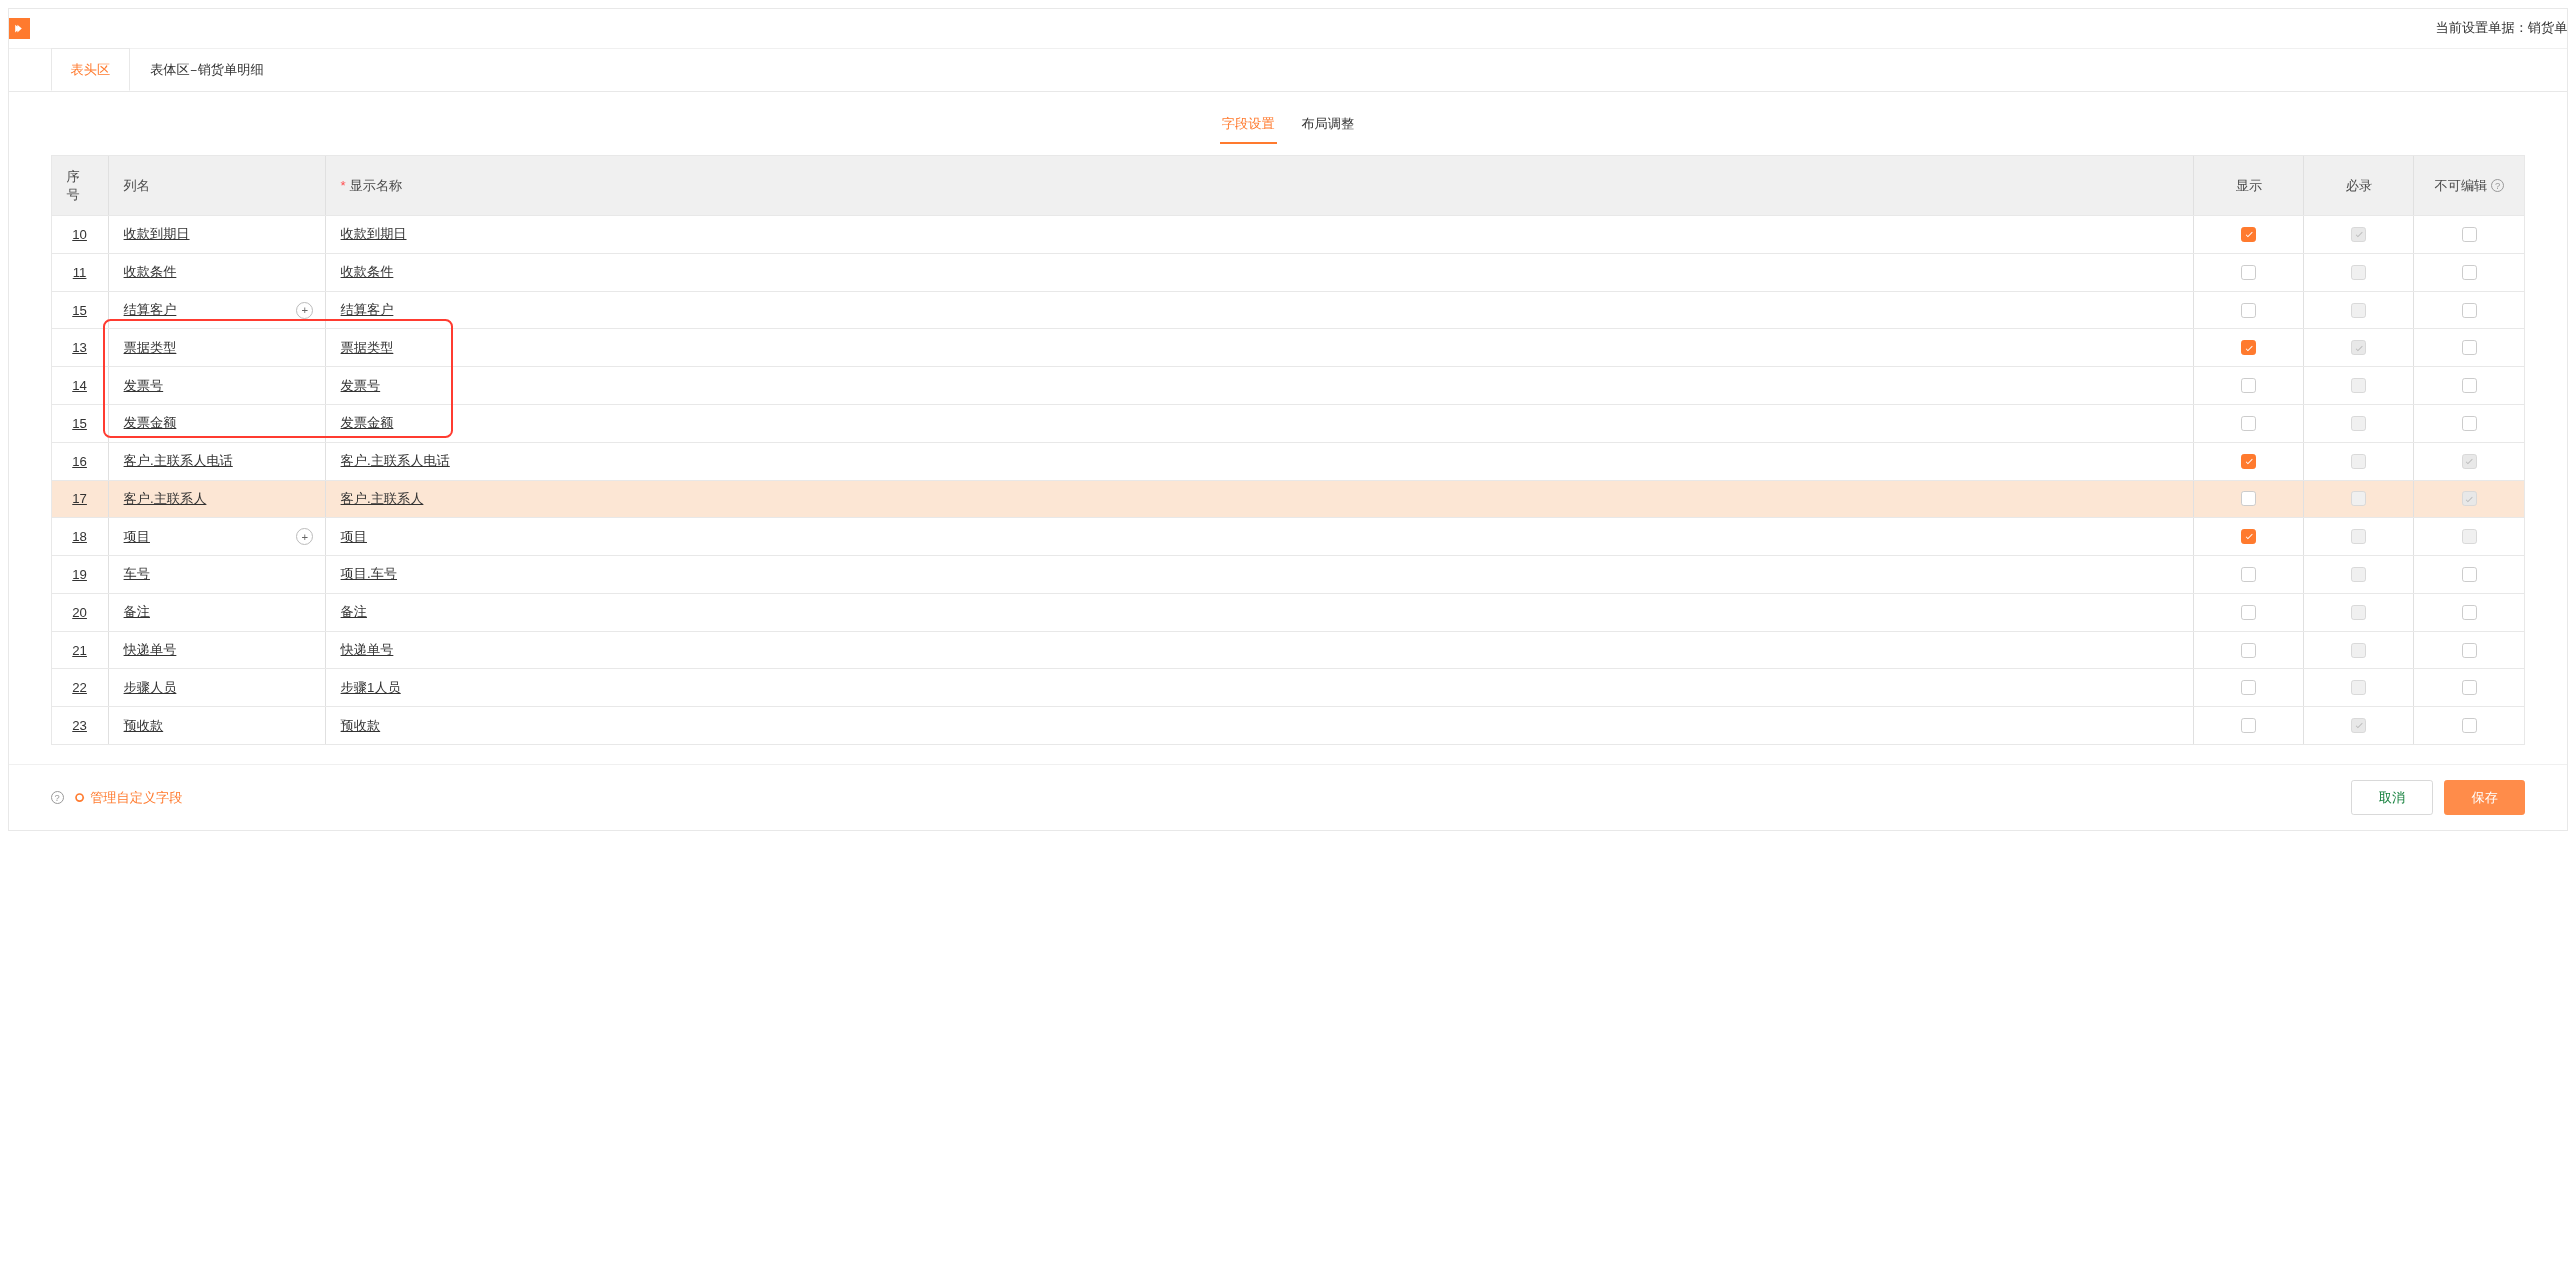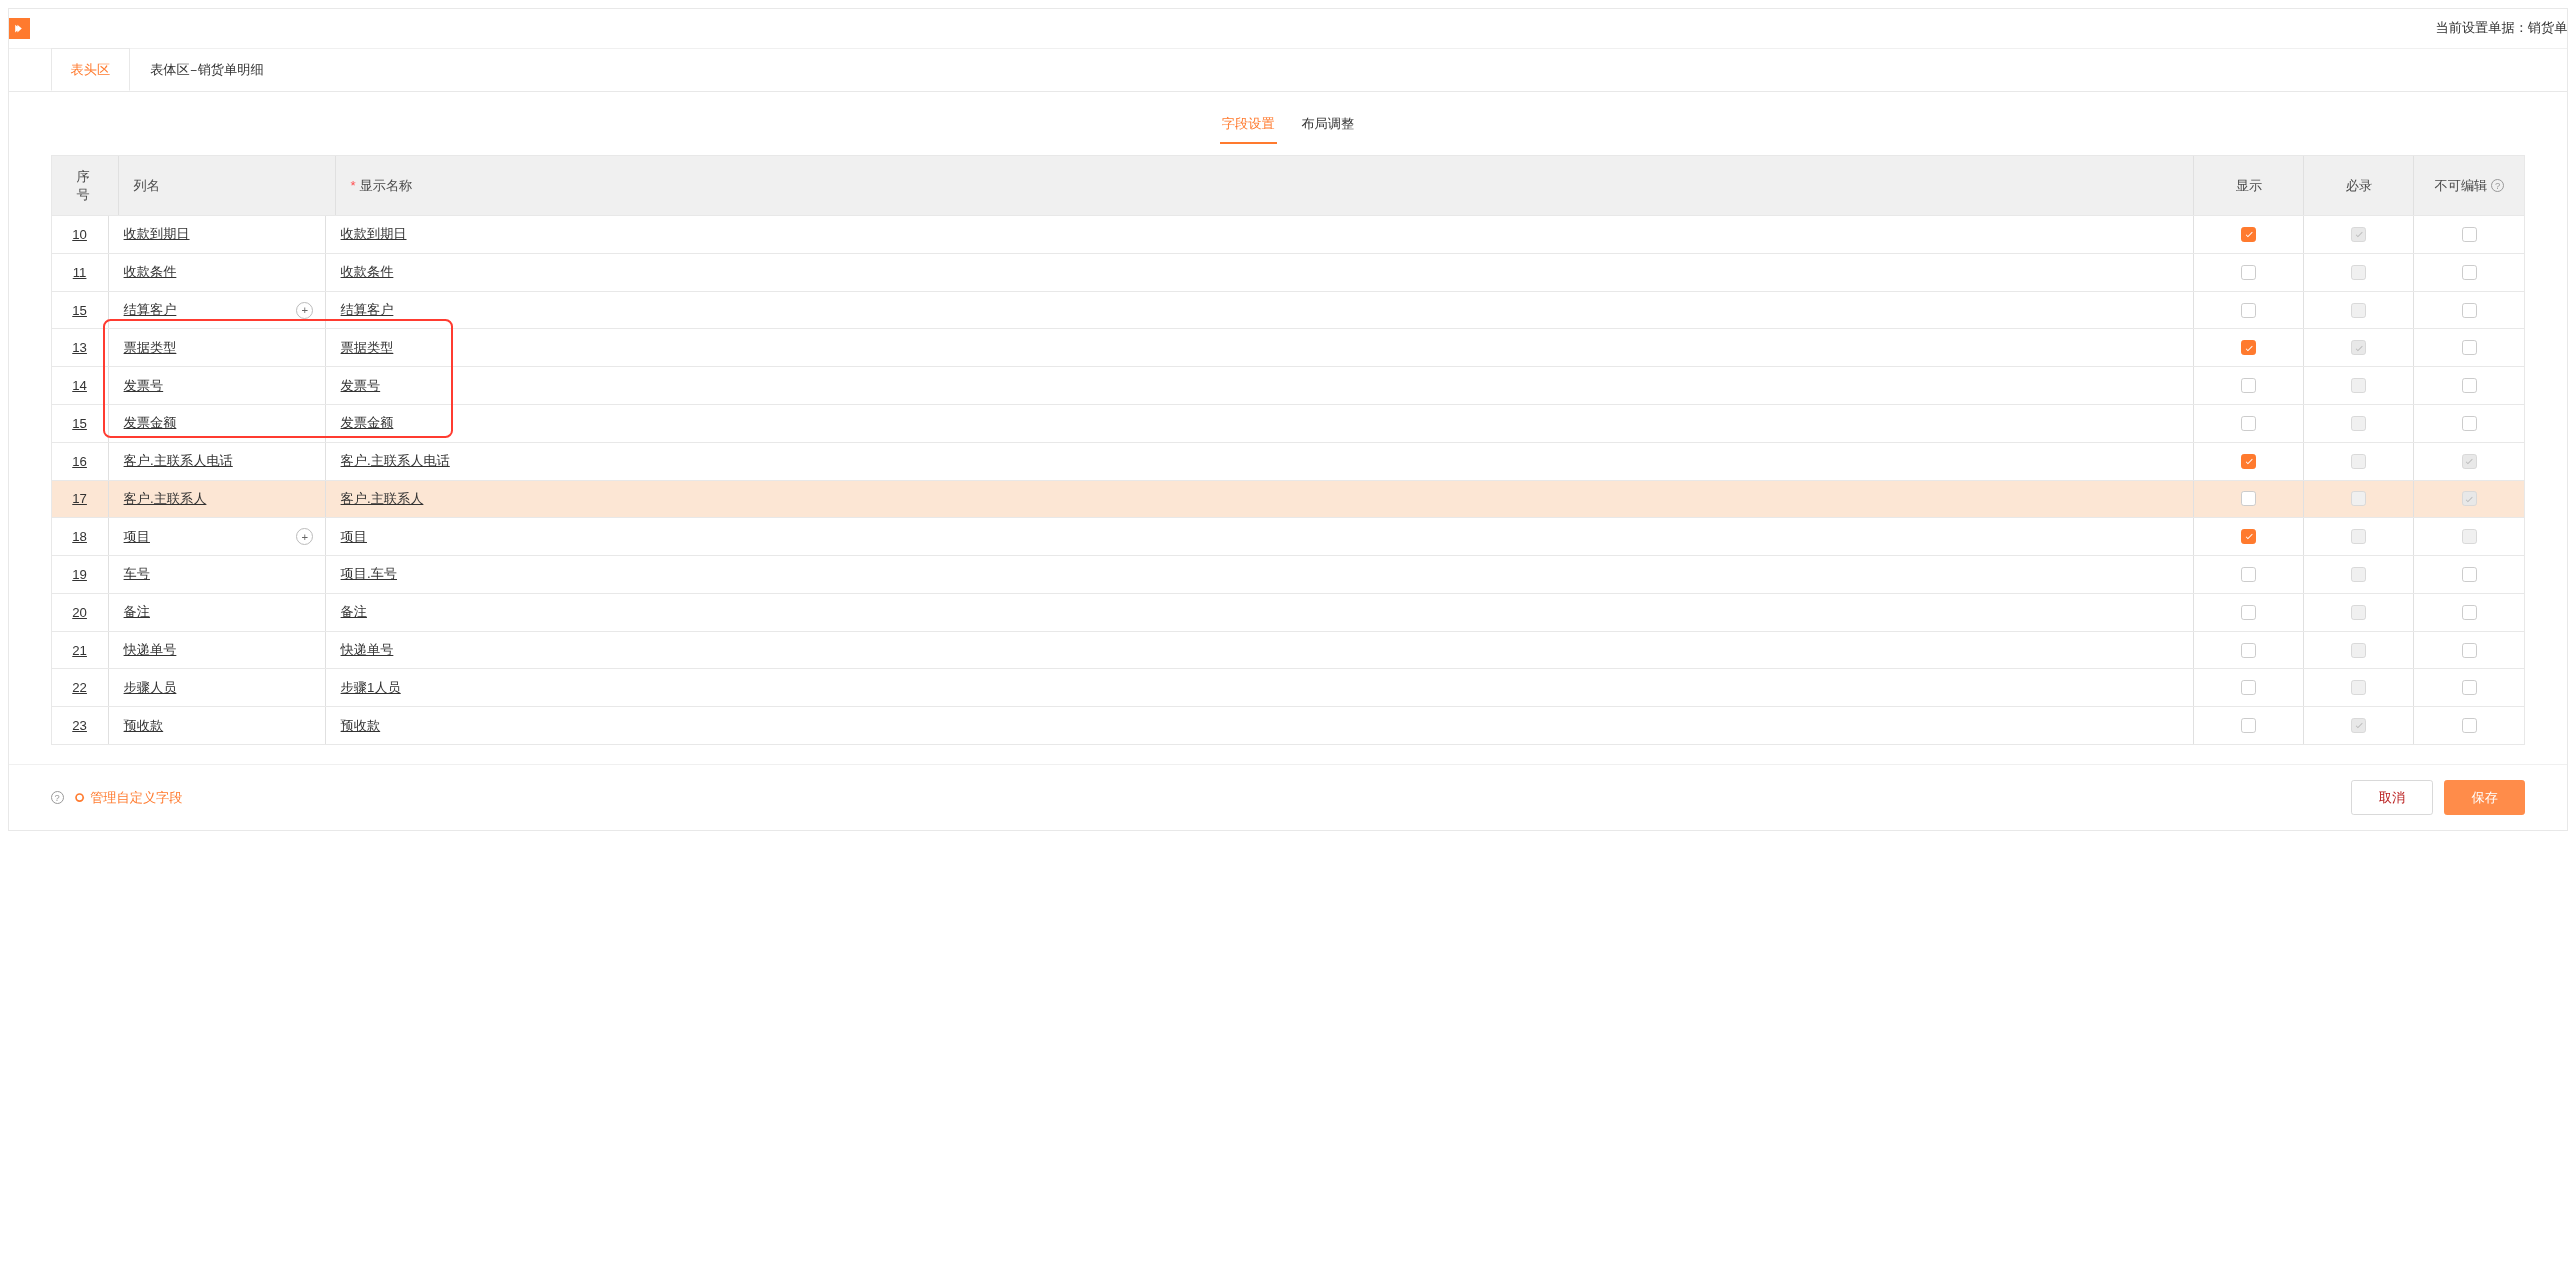--- a/index.html
+++ b/index.html
@@ -86,21 +86,20 @@
     }
     .table-wrapper {
       margin: 11.3px 42px 0;
       border: 0.9px solid #e8e8e8;
     }
     .table-header {
       display: flex;
       background: #f0f0f0;
       font-weight: 500;
       color: #4a4a4a;
-      padding-left: 10px;
     }
     .col {
       padding: 11.3px 15px;
       display: flex;
       align-items: center;
     }
     .col-seq { width: 57px; justify-content: center; border-right: 0.9px solid #e0e0e0; }
     .col-name { width: 217px; border-right: 0.9px solid #e0e0e0; position: relative; }
     .col-display { flex: 1; border-right: 0.9px solid #e0e0e0; }
     .col-show { width: 110px; justify-content: center; border-right: 0.9px solid #e0e0e0; }
@@ -201,21 +200,21 @@
       display: flex;
       gap: 11.3px;
     }
     .btn {
       padding: 7.6px 26.5px;
       border-radius: 2.8px;
       font-size: 13.2px;
       cursor: pointer;
       border: 0.9px solid #d9d9d9;
       background: #fff;
-      color: #b91c1c;
+      color: #15803d;
     }
     .btn.primary {
       background: #ff8c4a;
       border-color: #ff8c4a;
       color: #fff;
     }
     .red-box {
       position: absolute;
       border: 2.8px solid #ff3b30;
       border-radius: 7.6px;

